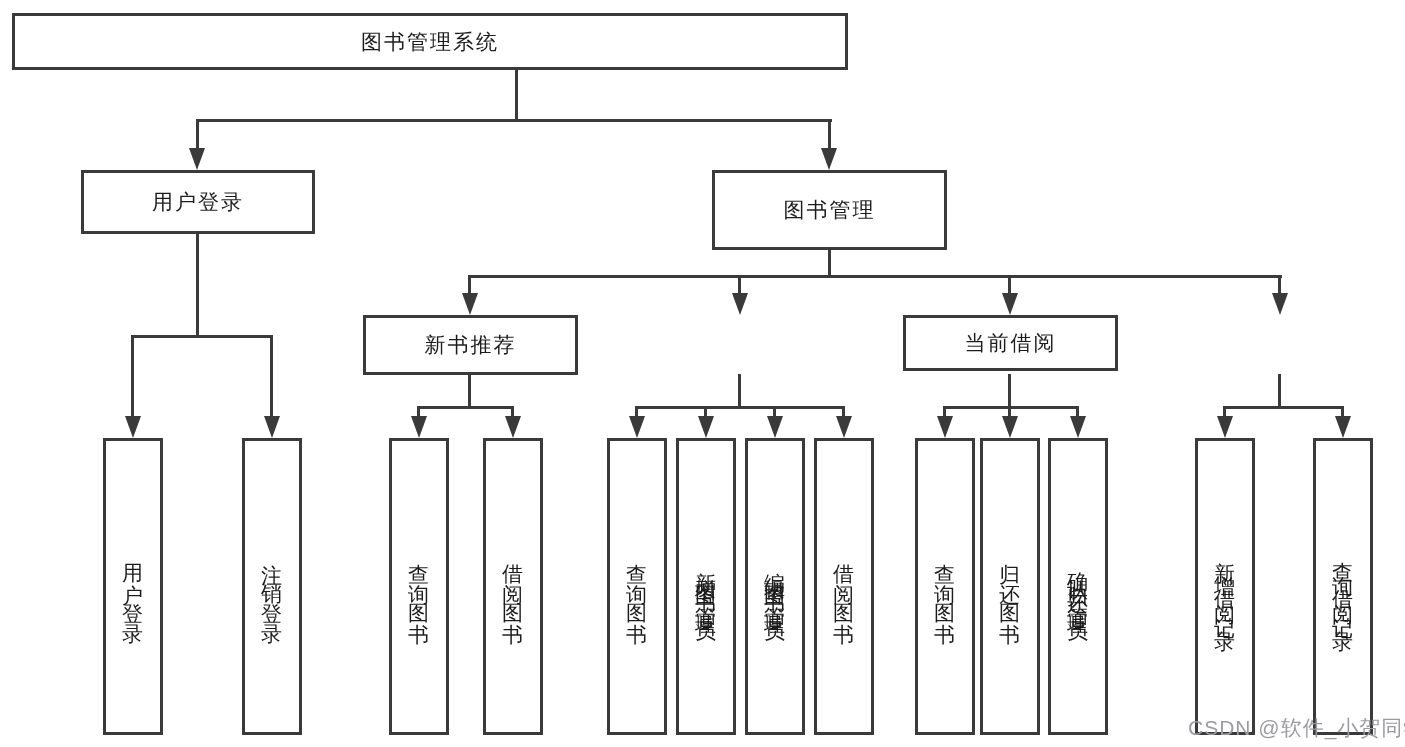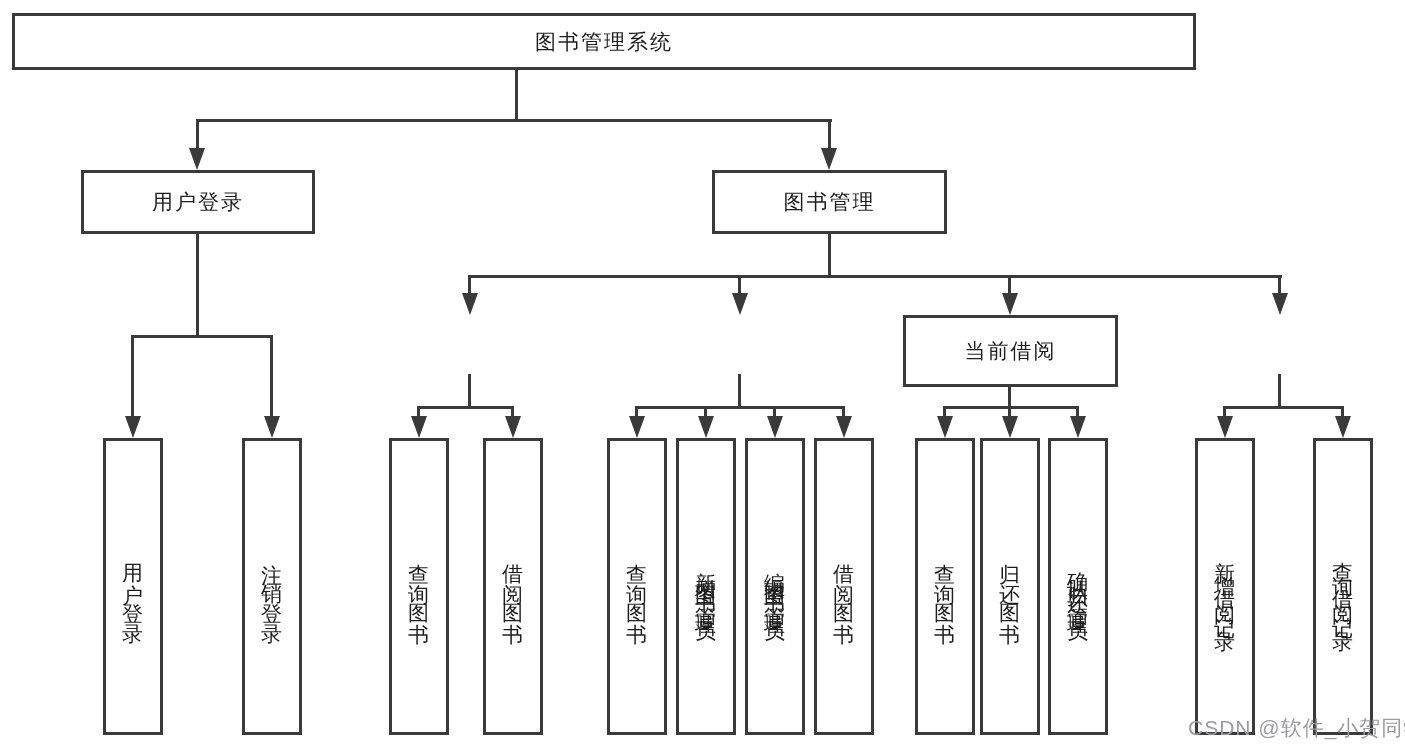--- a/index.html
+++ b/index.html
@@ -121,32 +121,35 @@
   <div class="vline" style="left:1076px;top:406px;height:12px;"></div>
   <div class="arrow" style="left:1070px;top:416px;"></div>
 
   <div class="vline" style="left:1278px;top:374px;height:35px;"></div>
   <div class="hline" style="left:1223px;top:406px;width:121px;"></div>
   <div class="vline" style="left:1223px;top:406px;height:12px;"></div>
   <div class="arrow" style="left:1217px;top:416px;"></div>
   <div class="vline" style="left:1341px;top:406px;height:12px;"></div>
   <div class="arrow" style="left:1335px;top:416px;"></div>
 
-  <div class="box" style="left:12px;top:13px;width:1184px;height:57px;">
+  <div class="box" style="left:12px;top:13px;width:836px;height:57px;">
     <span class="hlabel">图书管理系统</span>
   </div>
 
   <div class="box" style="left:81px;top:170px;width:234px;height:64px;">
     <span class="hlabel">用户登录</span>
   </div>
-  <div class="box" style="left:712px;top:170px;width:235px;height:64px;text-align:right;">
+  <div class="box" style="left:712px;top:170px;width:235px;height:80px;text-align:right;">
     <span class="hlabel">图书管理</span>
   </div>
 
-  <div class="box" style="left:903px;top:315px;width:215px;height:72px;">
+  <div class="box" style="left:363px;top:315px;width:215px;height:60px;">
+    <span class="hlabel">新书推荐</span>
+  </div>
+  <div class="box" style="left:903px;top:315px;width:215px;height:56px;">
     <span class="hlabel">当前借阅</span>
   </div>
 
   <div class="box" style="left:103px;top:438px;width:60px;height:297px;">
     <span class="leaf-label">用户登录</span>
   </div>
   <div class="box" style="left:242px;top:438px;width:60px;height:297px;">
     <span class="leaf-label">注销登录</span>
   </div>
   <div class="box" style="left:389px;top:438px;width:60px;height:297px;">

